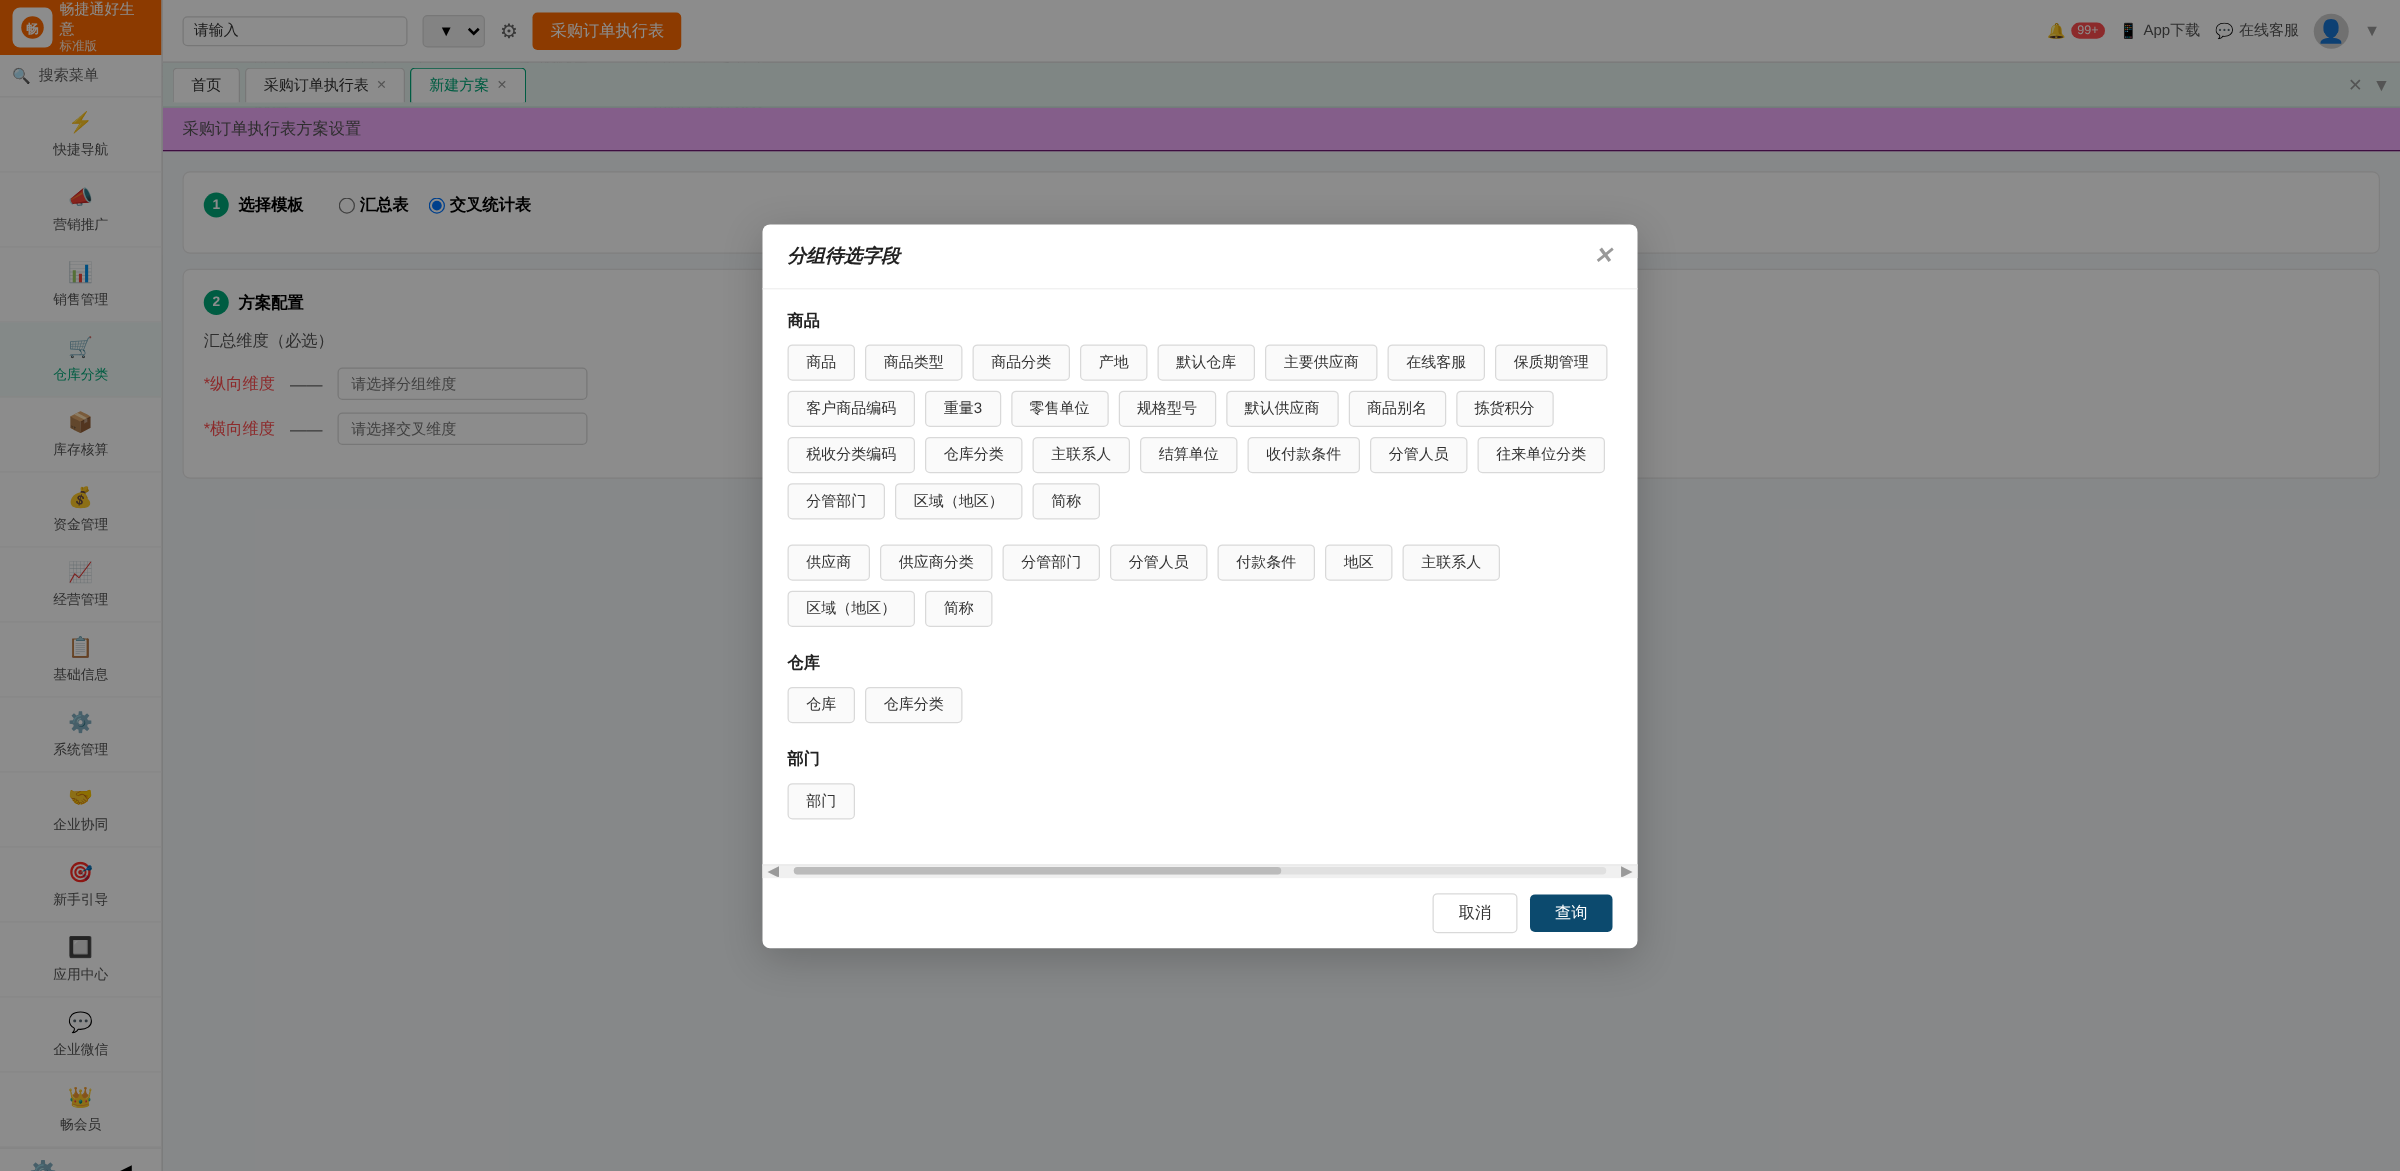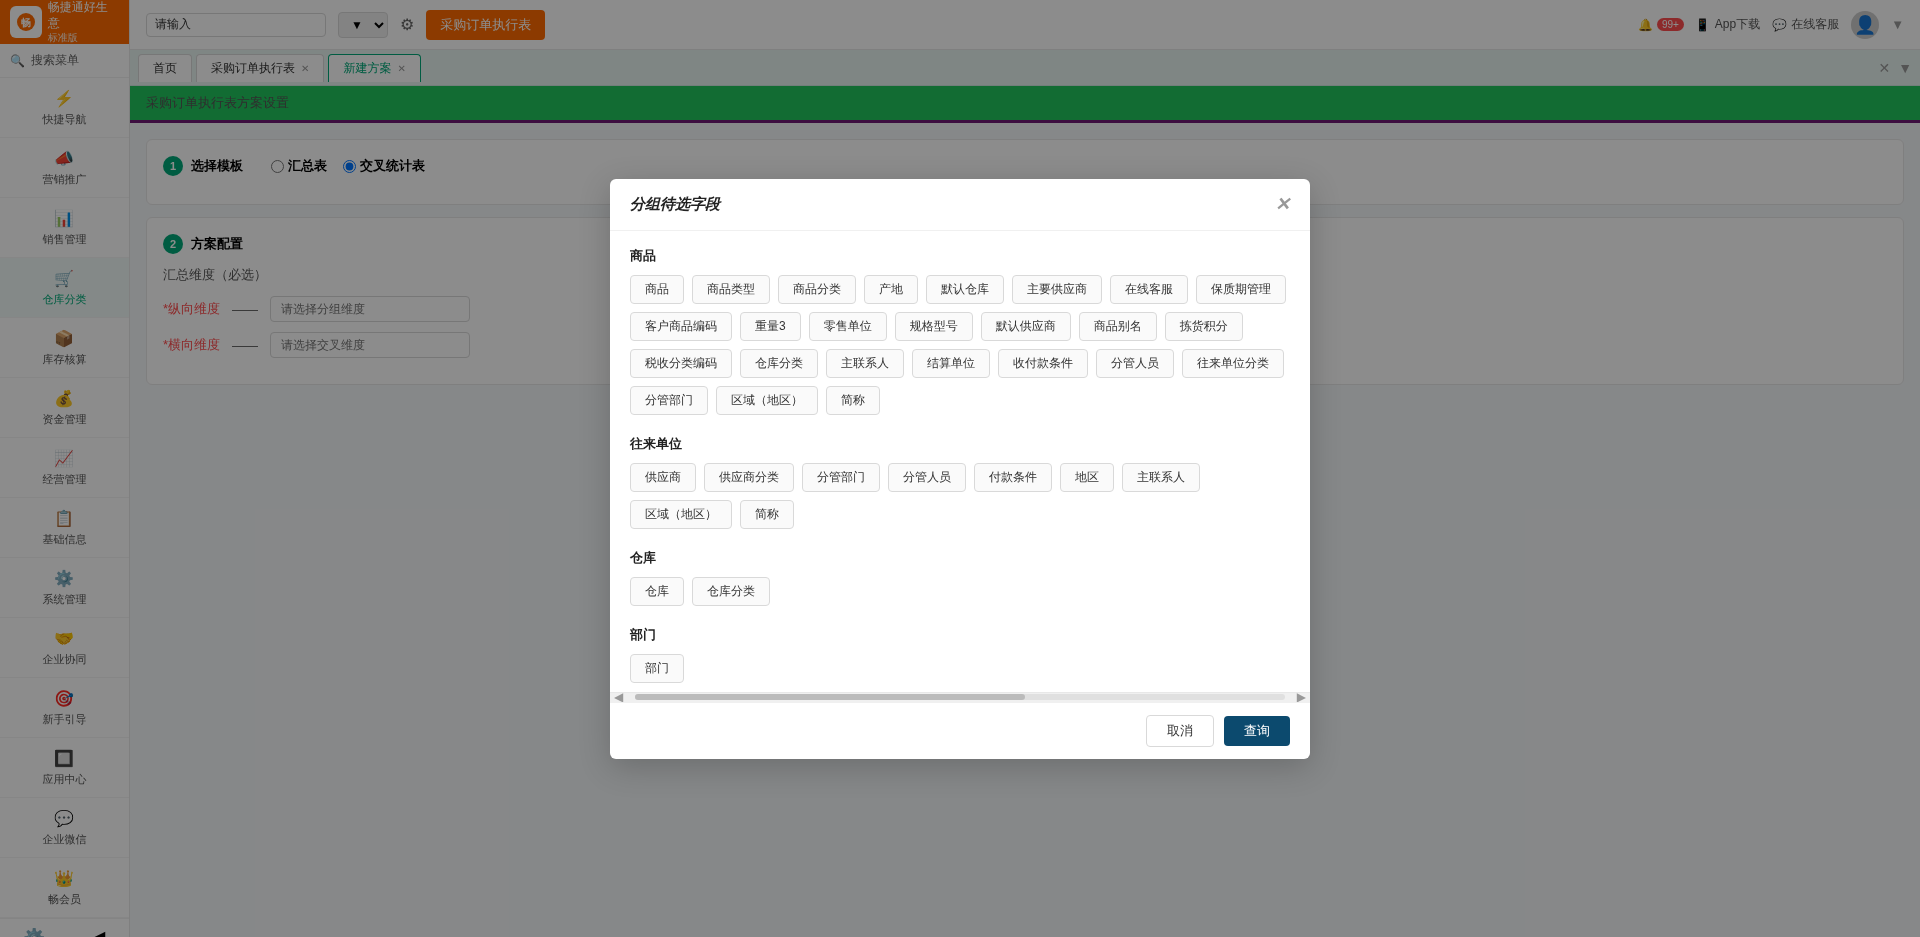--- a/index.html
+++ b/index.html
@@ -46,21 +46,21 @@
       margin-right: 4px; color: #333; border: 1px solid #d9d9d9; border-bottom: none;
     }
     .tab.active { background: #fff; color: #00a878; border-color: #00a878; }
     .tab-close { color: #999; font-size: 10px; cursor: pointer; }
 
     
     .main-content {
       position: fixed; left: 130px; top: 86px; right: 0; bottom: 0; background: #f5f7fa;
       overflow: auto;
     }
-    .page-header { background: #22c55e; padding: 8px 16px; border-bottom: 3px solid #701a75; font-size: 13px; color: #555; }
+    .page-header { background: #f0abfc; padding: 8px 16px; border-bottom: 1px solid #701a75; font-size: 13px; color: #555; }
 
     
     .overlay {
       position: fixed; left: 0; top: 0; right: 0; bottom: 0; background: rgba(0,0,0,0.45); z-index: 100;
     }
 
     
     .modal {
       position: fixed; left: 50%; top: 50%; transform: translate(-50%, -50%);
       width: 700px; max-height: 580px; background: #fff; border-radius: 6px;
@@ -311,21 +311,20 @@
         <span class="field-tag">收付款条件</span>
         <span class="field-tag">分管人员</span>
         <span class="field-tag">往来单位分类</span>
         <span class="field-tag">分管部门</span>
         <span class="field-tag">区域（地区）</span>
         <span class="field-tag">简称</span>
       </div>
     </div>
 
     <div class="field-section">
-      <div class="field-section-title">往来单位</div>
       <div class="field-tags">
         <span class="field-tag">供应商</span>
         <span class="field-tag">供应商分类</span>
         <span class="field-tag">分管部门</span>
         <span class="field-tag">分管人员</span>
         <span class="field-tag">付款条件</span>
         <span class="field-tag">地区</span>
         <span class="field-tag">主联系人</span>
         <span class="field-tag">区域（地区）</span>
         <span class="field-tag">简称</span>

